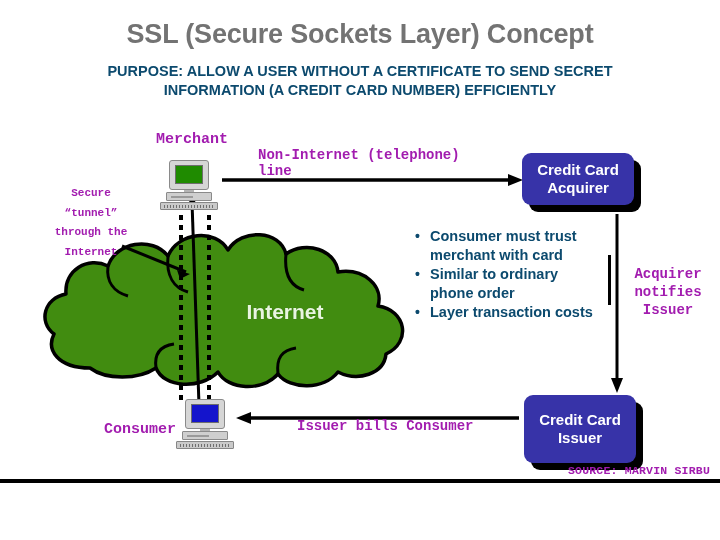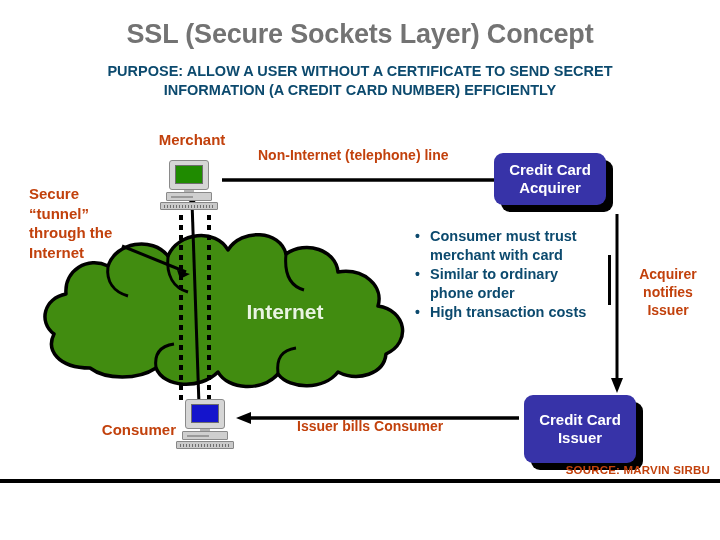--- a/index.html
+++ b/index.html
@@ -41,30 +41,31 @@
     font-size: 14.5px;
     font-weight: bold;
     line-height: 19px;
     color: #0c4a6e;
   }
 
   
   .lbl {
     position: absolute;
     font-weight: bold;
-    color: #c2410c;
+    color: #a21caf;
     white-space: pre-line;
+    font-family: Liberation Mono, monospace;
   }
 
   .merchant-label { left: 140px; top: 131px; width: 104px; text-align: center; font-size: 15px; }
   .consumer-label { left: 66px;  top: 421px; width: 110px; text-align: right;  font-size: 15px; }
 
   .tunnel-label {
     left: 29px; top: 184px; width: 124px;
-    font-size: 15px; line-height: 19.5px; text-align: left;
+    font-size: 11px; line-height: 19.5px; text-align: center;
   }
 
   .telephone-label {
     left: 258px; top: 147px; width: 232px;
     font-size: 14px; text-align: left; font-weight: bold;
   }
   .issuerbills-label {
     left: 270px; top: 418px; width: 210px;
     font-size: 14px; text-align: left; font-weight: bold; padding-left: 27px;
   }
@@ -126,21 +127,21 @@
     font-size: 15px;
     line-height: 18px;
     display: flex;
     align-items: center;
     justify-content: center;
     text-align: center;
     box-shadow: 7px 7px 0 0 #000000;
     padding: 2px 4px;
     box-sizing: border-box;
   }
-  .box-acquirer { left: 494px; top: 153px; width: 112px; height: 52px; }
+  .box-acquirer { left: 522px; top: 153px; width: 112px; height: 52px; }
   .box-issuer   { left: 524px; top: 395px; width: 112px; height: 68px; }
 
   
   .hline-bottom {
     position: absolute;
     left: 0; top: 479px;
     width: 720px; height: 4px;
     background: #000;
   }
   .vline-acq {
@@ -297,21 +298,21 @@
 Internet</div>
   <div class="lbl telephone-label">Non-Internet (telephone) line</div>
   <div class="lbl issuerbills-label">Issuer bills Consumer</div>
   <div class="lbl acquirer-notifies">Acquirer
 notifies
 Issuer</div>
 
   <div class="bullets">
     <span class="bullet-row">Consumer must trust merchant with card</span>
     <span class="bullet-row">Similar to ordinary phone order</span>
-    <span class="bullet-row">High transaction costs</span>
+    <span class="bullet-row">Layer transaction costs</span>
   </div>
 
   <div class="bluebox box-acquirer" style="background:#3733a8">Credit Card
 Acquirer</div>
   <div class="bluebox box-issuer" style="background:#3733a8">Credit Card
 Issuer</div>
 
   <div class="lbl source-label">SOURCE: MARVIN SIRBU</div>
   <div class="hline-bottom"></div>
 

